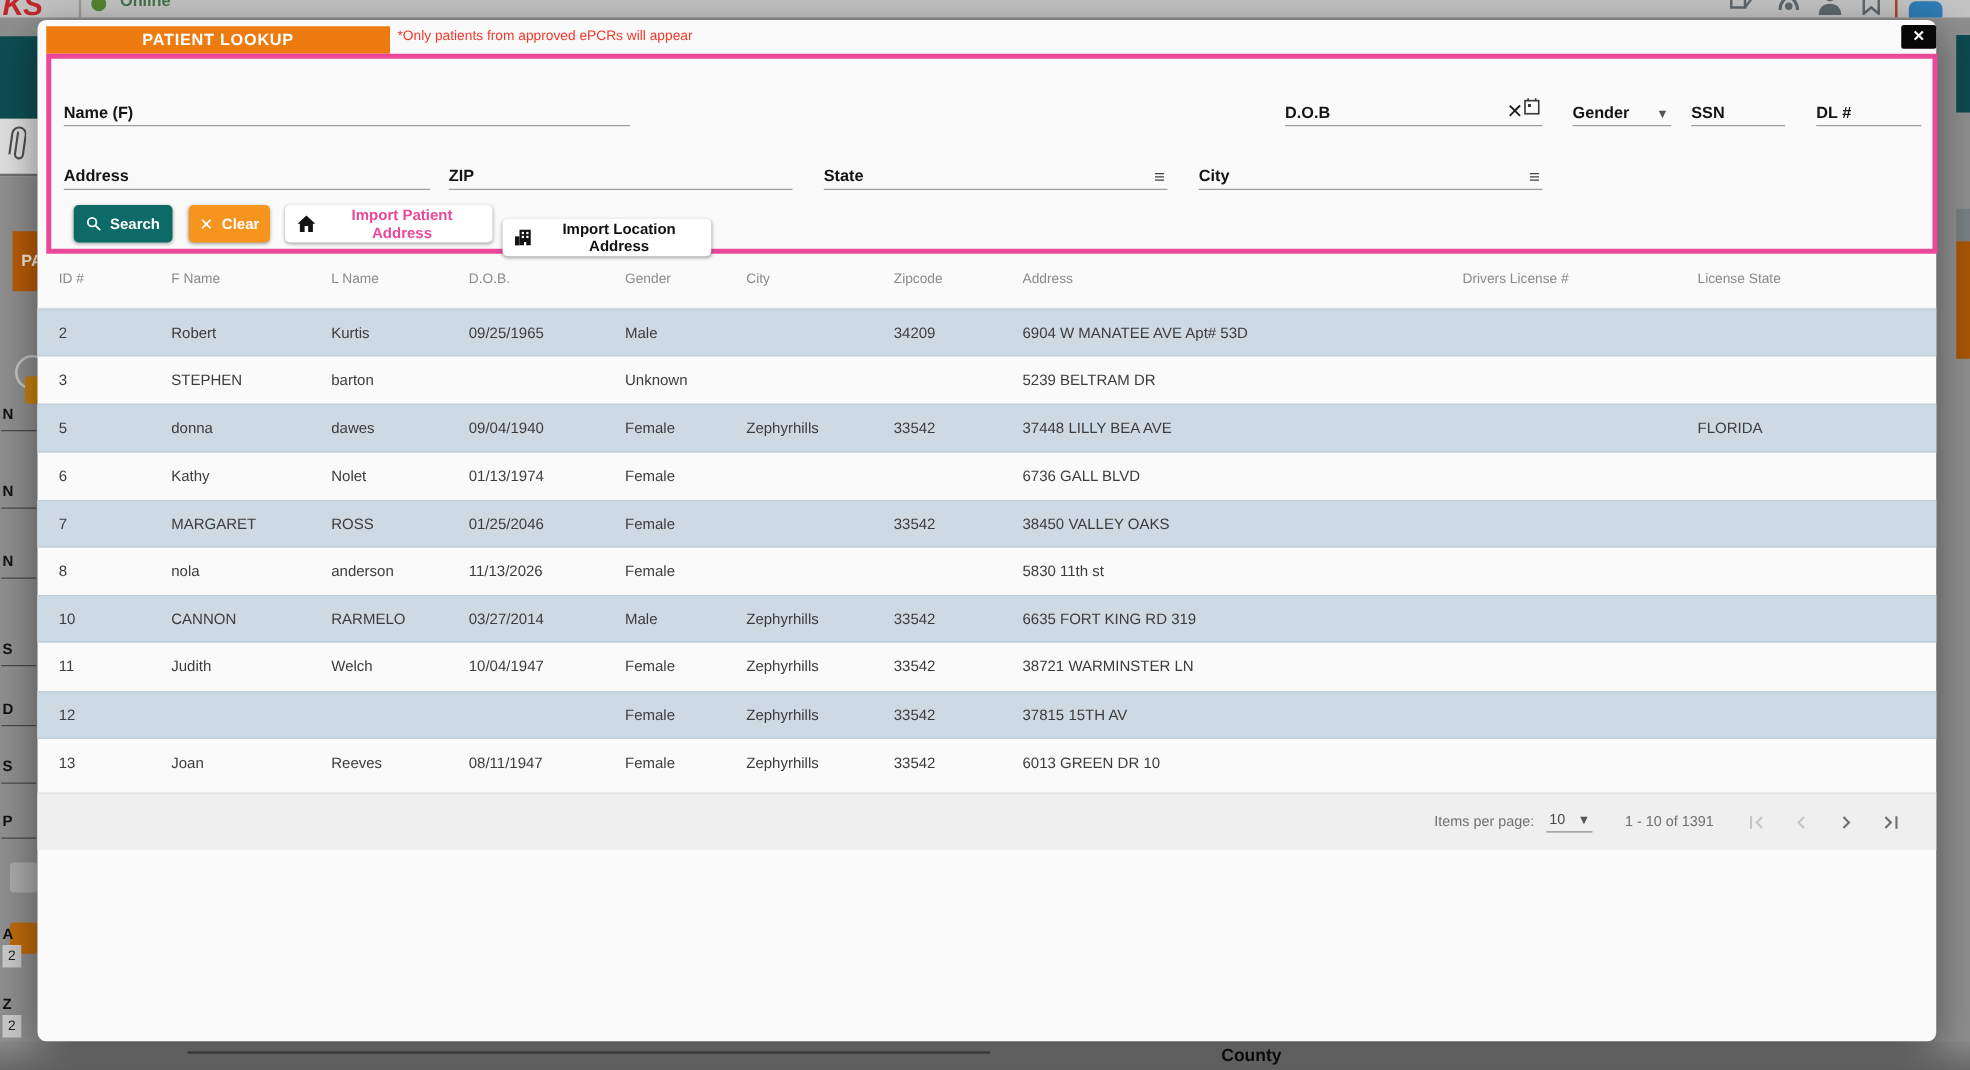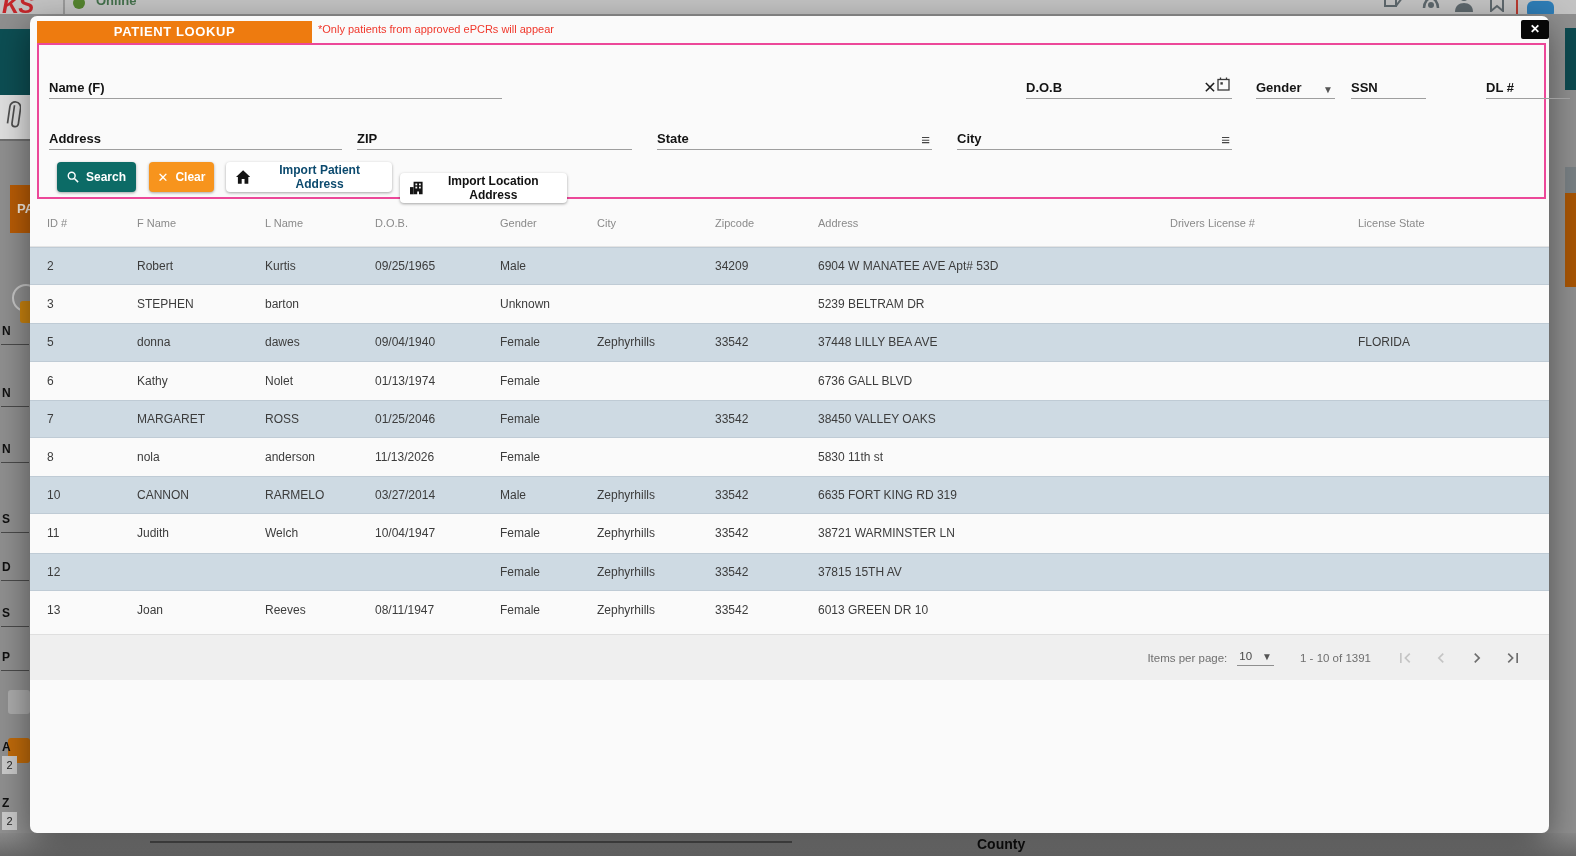--- a/index.html
+++ b/index.html
@@ -32,41 +32,41 @@
   #bg-bottom-strip{left:0;top:833px;width:1576px;height:23px;background:linear-gradient(#8A8A8A,#686868);}
   #bg-bottom-line{left:150px;top:841px;width:642px;height:2px;background:#4B4B4B;}
   #bg-county-label{left:977px;top:836px;font-size:14px;font-weight:700;color:#0E0E0E;}
 
   
   #modal{left:30px;top:16px;width:1519px;height:817px;background:#FAFAFA;border-radius:7px;box-shadow:0 10px 34px rgba(0,0,0,.45);}
   #modal-tab{left:7px;top:5px;width:275px;height:22px;background:#EE7B0F;color:#FFFFFF;font-size:13px;font-weight:700;letter-spacing:.6px;text-align:center;line-height:22px;}
   #modal-note{left:288px;top:7px;font-size:11px;color:#F0382C;}
   #close-btn{left:1491px;top:4px;width:28px;height:19px;background:#070707;color:#fff;border-radius:2px;text-align:center;line-height:19px;font-size:12px;font-weight:700;cursor:pointer;}
 
-  #form-panel{left:7px;top:27px;width:1505px;height:152px;border:2px solid #ec4899;}
+  #form-panel{left:7px;top:27px;width:1505px;height:152px;border:4px solid #ec4899;}
   .field{position:absolute;height:23px;border-bottom:1px solid #9E9E9E;display:flex;align-items:flex-end;}
   .field .flabel{font-size:13px;font-weight:700;color:#141414;padding-bottom:3px;white-space:nowrap;}
   .row1{top:30px;} .row2{top:81px;}
   #f-name-f{left:10px;width:453px;} #f-name-l{left:480px;width:446px;}
   #f-dob{left:943px;width:206px;margin-left:44px;} #f-gender{left:1217px;width:79px;}
-  #f-ssn{left:1312px;width:75px;} #f-dl{left:1412px;width:84px;margin-left:35px;}
+  #f-ssn{left:1312px;width:75px;} #f-dl{left:1412px;width:84px;}
   #f-address{left:10px;width:293px;} #f-zip{left:318px;width:275px;}
   #f-state{left:618px;width:275px;} #f-city{left:918px;width:275px;}
   .field-icon-right{position:absolute;right:2px;bottom:3px;}
   .menu-glyph{font-size:15px;color:#444;line-height:12px;}
   .caret-glyph{font-size:10px;color:#555;}
   #dob-clear{left:1160px;top:32px;width:22px;height:22px;font-size:16px;color:#1d1d1d;text-align:center;line-height:22px;cursor:pointer;}
   #filter-card{left:1217px;top:64px;width:279px;height:50px;background:#FFFFFF;border-radius:4px;box-shadow:0 1px 3px rgba(0,0,0,.18);}
   #filter-card .flabel{position:absolute;left:8px;top:10px;font-size:13px;font-weight:700;color:#141414;}
   #filter-underline{left:6px;top:36px;width:267px;height:1px;background:#9E9E9E;}
 
   .btn{position:absolute;top:117px;height:30px;border:none;border-radius:4px;display:flex;align-items:center;justify-content:center;gap:7px;font-family:"Liberation Sans",sans-serif;font-size:12px;font-weight:700;box-shadow:0 1px 3px rgba(0,0,0,.35);cursor:pointer;padding:0 10px;box-sizing:border-box;}
   #btn-search{left:18px;width:79px;background:#0C6B66;color:#fff;}
   #btn-clear{left:110px;width:65px;background:#F7941D;color:#fff;}
-  #btn-import-patient{left:187px;width:166px;background:#FFFFFF;color:#0c4a6e;}
+  #btn-import-patient{left:187px;width:166px;background:#FFFFFF;color:#ec4899;}
   #btn-import-location{left:361px;width:167px;background:#FFFFFF;color:#111;margin-top:11px;}
   .btn .x-glyph{font-size:13px;font-weight:400;}
 
   .tgrid{display:grid;grid-template-columns:90px 128px 110px 125px 97px 118px 103px 352px 188px 1fr;align-items:center;padding:0 16px 0 17px;box-sizing:border-box;}
   #table-header{left:0;top:184px;width:1519px;height:47px;font-size:11px;color:#8A8A8A;border-bottom:1px solid #E4E4E4;}
   #table-body{left:0;top:231px;width:1519px;}
   .trow{height:38.2px;font-size:12px;color:#3C3C3C;}
   .trow.hl{background:#CEDAE3;border-top:1px solid #BFCBD5;border-bottom:1px solid #BFCBD5;box-sizing:border-box;}
   .tcell{overflow:hidden;white-space:nowrap;}
 

